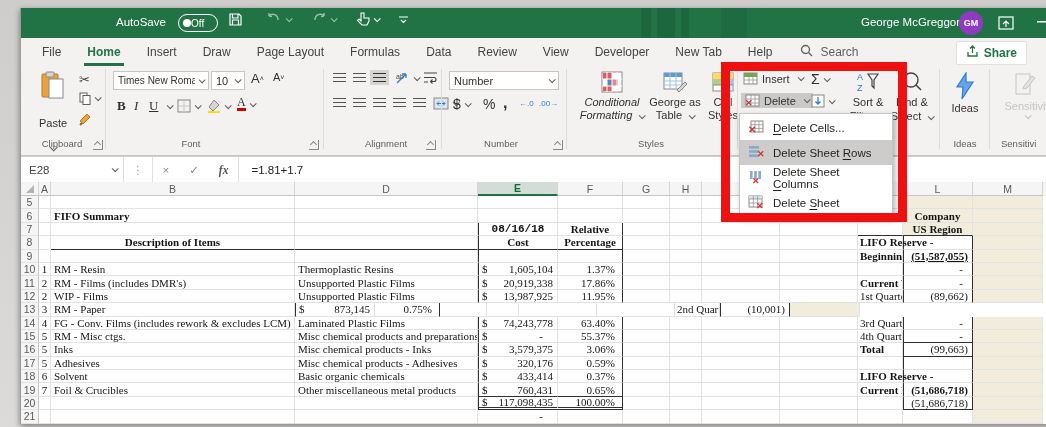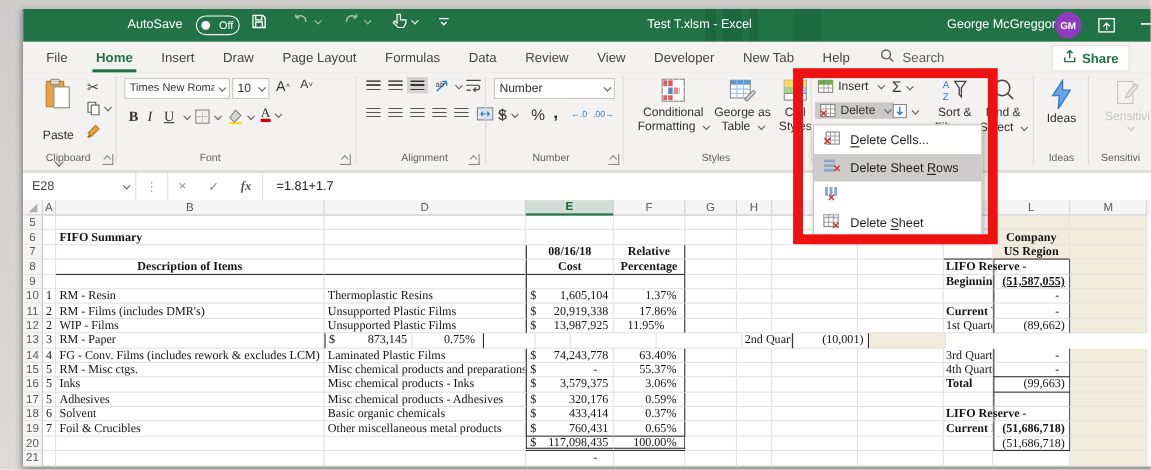--- a/index.html
+++ b/index.html
@@ -4,21 +4,21 @@
 <style>
   html,body{margin:0;padding:0;}
   body{width:1046px;height:427px;overflow:hidden;background:linear-gradient(#cfcdcc,#dddbda);font-family:"Liberation Sans",sans-serif;position:relative;}
   .abs{position:absolute;}
   
   #win{position:absolute;left:20px;top:8px;width:1030px;height:416px;background:#fff;overflow:hidden;
        box-shadow:0 2px 6px rgba(0,0,0,.45);border-left:1px solid #9a9a9a;}
   
   #titlebar{position:absolute;left:0;top:0;width:100%;height:30px;background:#217346;color:#fff;font-size:11.5px;}
   .tb-stripe{position:absolute;top:0;height:30px;background:rgba(0,0,0,.10);}
-  #autosave-pill{position:absolute;left:157px;top:6px;width:40px;height:17px;border:1px solid #fff;border-radius:9px;display:flex;align-items:center;gap:8px;padding:8px 4px;box-sizing:border-box;}
+  #autosave-pill{position:absolute;left:157px;top:6px;width:40px;height:17px;border:1px solid #fff;border-radius:9px;display:flex;align-items:center;gap:0;padding:8px 4px;box-sizing:border-box;}
   #autosave-pill .dot{width:8px;height:8px;border-radius:50%;background:#fff;}
   .qat-btn{position:absolute;top:4px;color:#fff;display:flex;align-items:center;}
   .chev{display:inline-block;width:5px;height:5px;border-right:1.3px solid currentColor;border-bottom:1.3px solid currentColor;transform:rotate(45deg) translateY(-1px);margin-left:4px;}
   .chev.small{width:4px;height:4px;}
   #avatar{position:absolute;left:938px;top:3px;width:24px;height:24px;border-radius:50%;background:#8e3bbf;color:#fff;font-size:9px;display:flex;align-items:center;justify-content:center;font-weight:bold;}
   .dim{opacity:.55;}
   
   #tabrow{position:absolute;left:0;top:30px;width:100%;height:28px;background:#f3f2f1;display:flex;align-items:center;font-size:12px;color:#444;border-bottom:1px solid #e1dfdd;}
   .tab{padding:0 13px;height:100%;display:flex;align-items:center;position:relative;cursor:default;}
   .tab.active{color:#217346;font-weight:bold;}
@@ -104,21 +104,20 @@
       <svg width="14" height="15" viewBox="0 0 14 15">
           <path d="M5 1 v8 l-2 -2 l-1.5 1.5 L6 13 h5 l2 -4 v-3 h-5 v-5 z" fill="none" stroke="#fff" stroke-width="1.1"></path>
         </svg>
         <span class="chev small"></span>
     </span>
     <span class="qat-btn" style="left:378px;top:8px;">
       <svg width="9" height="9" viewBox="0 0 9 9">
           <path d="M0 1 h9 M2 4 l2.5 2.5 L7 4" fill="none" stroke="#fff" stroke-width="1.2"></path>
         </svg>
     </span>
-    <span class="abs" style="left:505px;top:8px;width:220px;text-align:center;">Test T.xlsm - Excel</span>
     <span class="abs" style="left:840px;top:8px;">George McGreggor</span>
     <span id="avatar">GM</span>
     <span class="qat-btn" style="left:977px;top:7px;">
       <svg width="16" height="16" viewBox="0 0 16 16">
           <rect x="1" y="2" width="14" height="12" fill="none" stroke="#fff" stroke-width="1.2"></rect>
           <path d="M5 9 l3 -3 l3 3 M8 6 v6" stroke="#fff" stroke-width="1.2" fill="none"></path>
         </svg>
     </span>
     <span class="qat-btn" style="left:1016px;top:13px;">
       <svg width="12" height="3" viewBox="0 0 12 3">
@@ -288,21 +287,21 @@
         <span class="chev small" style="color:#605e5c;"></span>
       </span>
     <span class="smallbtn" style="left:462px;top:30px;font-size:14px;">%</span>
     <span class="smallbtn" style="left:482px;top:28px;font-size:16px;font-weight:bold;">,</span>
     <span class="smallbtn" style="left:498px;top:33px;font-size:8px;color:#2b7cd3;">←.0</span>
     <span class="smallbtn" style="left:518px;top:33px;font-size:8px;color:#2b7cd3;">.00→</span>
     <div class="grp-label" style="left:450px;width:60px;">Number</div>
     <span class="launcher" style="left:532px;"></span>
     <div class="divider" style="left:545px;"></div>
 
-    <div class="bigbtn" style="left:556px;top:4px;width:70px;">
+    <div class="bigbtn" style="left:556px;top:4px;width:70px;font-style:italic;">
       <svg width="24" height="24" viewBox="0 0 24 24">
           <rect x="2" y="2" width="20" height="20" fill="#fff" stroke="#8a8886"></rect>
           <rect x="3" y="3" width="9" height="6" fill="#e05c5c"></rect>
           <rect x="12" y="9" width="6" height="7" fill="#e08a8a"></rect>
           <rect x="7" y="9" width="5" height="7" fill="#5b84c4"></rect>
           <rect x="3" y="16" width="9" height="5" fill="#e05c5c"></rect>
           <path d="M2 9 h20 M2 16 h20 M7 2 v20 M12 2 v20 M17 2 v20" stroke="#fff" stroke-width="1"></path>
         </svg>
       <span class="twoLine"><span>Conditional</span><br><span>Formatting</span> <span class="chev small" style="color:#605e5c;"></span></span>
     </div>
@@ -460,21 +459,21 @@
         <div class="gc" style="width: 78px;"></div>
         <div class="gc" style="width: 45px;"></div>
         <div class="gc b c cream" style="width: 70px;">Company</div>
         <div class="gc cream" style="width: 70px;"></div>
       </div>
       <div class="gr">
         <div class="gc rh" style="width: 18px;">7</div>
         <div class="gc c" style="width: 12px;"></div>
         <div class="gc" style="width: 244px;"></div>
         <div class="gc" style="width: 183px;"></div>
-        <div class="gc b c bl" style="width: 80px;">08/16/18</div>
+        <div class="gc b c bl" style="width: 80px; font-family: Liberation Mono, monospace;">08/16/18</div>
         <div class="gc b c br" style="width: 65px;">Relative</div>
         <div class="gc" style="width: 47px;"></div>
         <div class="gc" style="width: 32px;"></div>
         <div class="gc" style="width: 78px;"></div>
         <div class="gc" style="width: 78px;"></div>
         <div class="gc bb" style="width: 45px;"></div>
         <div class="gc b c bb cream" style="width: 70px;">US Region</div>
         <div class="gc cream" style="width: 70px;"></div>
       </div>
       <div class="gr">
@@ -551,21 +550,21 @@
         <div class="gc rh" style="width: 18px;">12</div>
         <div class="gc c" style="width: 12px;">2</div>
         <div class="gc" style="width: 244px; padding-left: 3px;">WIP - Films</div>
         <div class="gc" style="width: 183px; padding-left: 3px;">Unsupported Plastic Films</div>
         <div class="gc bl" style="width: 80px;">
           <span class="cur">
             <span>$</span>
             <span>13,987,925</span>
           </span>
         </div>
-        <div class="gc br r" style="width: 65px; padding-right: 18px;">11.95%</div>
+        <div class="gc br r" style="width: 65px; padding-right: 7px;">11.95%</div>
         <div class="gc" style="width: 47px;"></div>
         <div class="gc" style="width: 32px;"></div>
         <div class="gc" style="width: 78px;"></div>
         <div class="gc" style="width: 78px;"></div>
         <div class="gc" style="width: 45px; padding-left: 2px;">1st Quarter</div>
         <div class="gc bl br r" style="width: 70px;">(89,662)</div>
         <div class="gc cream" style="width: 70px;"></div>
       </div>
       <div class="gr">
         <div class="gc rh" style="width: 18px;">13</div>
@@ -761,20 +760,21 @@
           </svg></span>
         <span><span>Delete Sheet </span><u>R</u><span>ows</span></span>
       </div>
       <div class="mi">
         <span><svg width="16" height="14" viewBox="0 0 16 14">
             <rect x="2" y="1" width="2.6" height="8" fill="#8aa8c8"></rect>
             <rect x="6.2" y="1" width="2.6" height="8" fill="#8aa8c8"></rect>
             <rect x="10.4" y="1" width="2.6" height="8" fill="#8aa8c8"></rect>
             <text x="4" y="14" font-size="9" fill="#d13438" font-weight="bold">✕</text>
           </svg></span>
+        <span><span>Delete Sheet </span><u>C</u><span>olumns</span></span>
       </div>
       <div class="mi">
         <span><svg width="16" height="14" viewBox="0 0 16 14">
             <rect x="1" y="1" width="13" height="11" fill="#fff" stroke="#8a8886"></rect>
             <rect x="1" y="1" width="13" height="3" fill="#d9e2ef"></rect>
             <path d="M1 4 h13 M1 8 h13 M5.3 1 v11 M9.6 1 v11" stroke="#8a8886" stroke-width=".7"></path>
             <text x="8" y="14" font-size="9" fill="#d13438" font-weight="bold">✕</text>
           </svg></span>
         <span><span>Delete </span><u>S</u><span>heet</span></span>
       </div>

